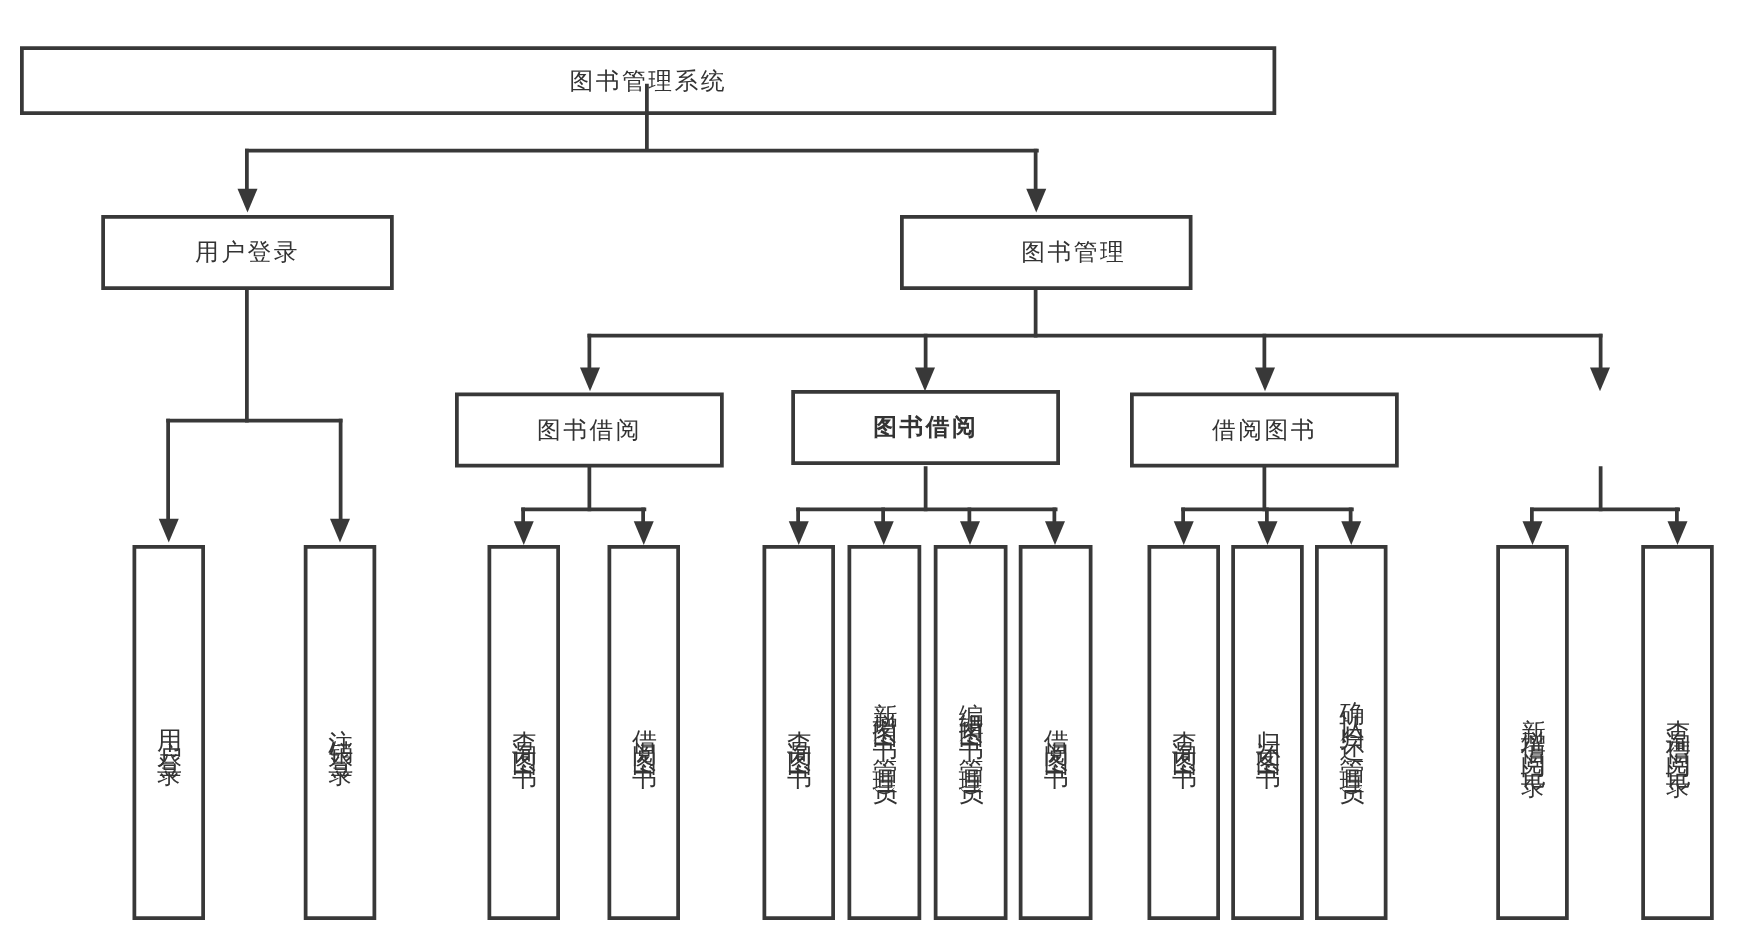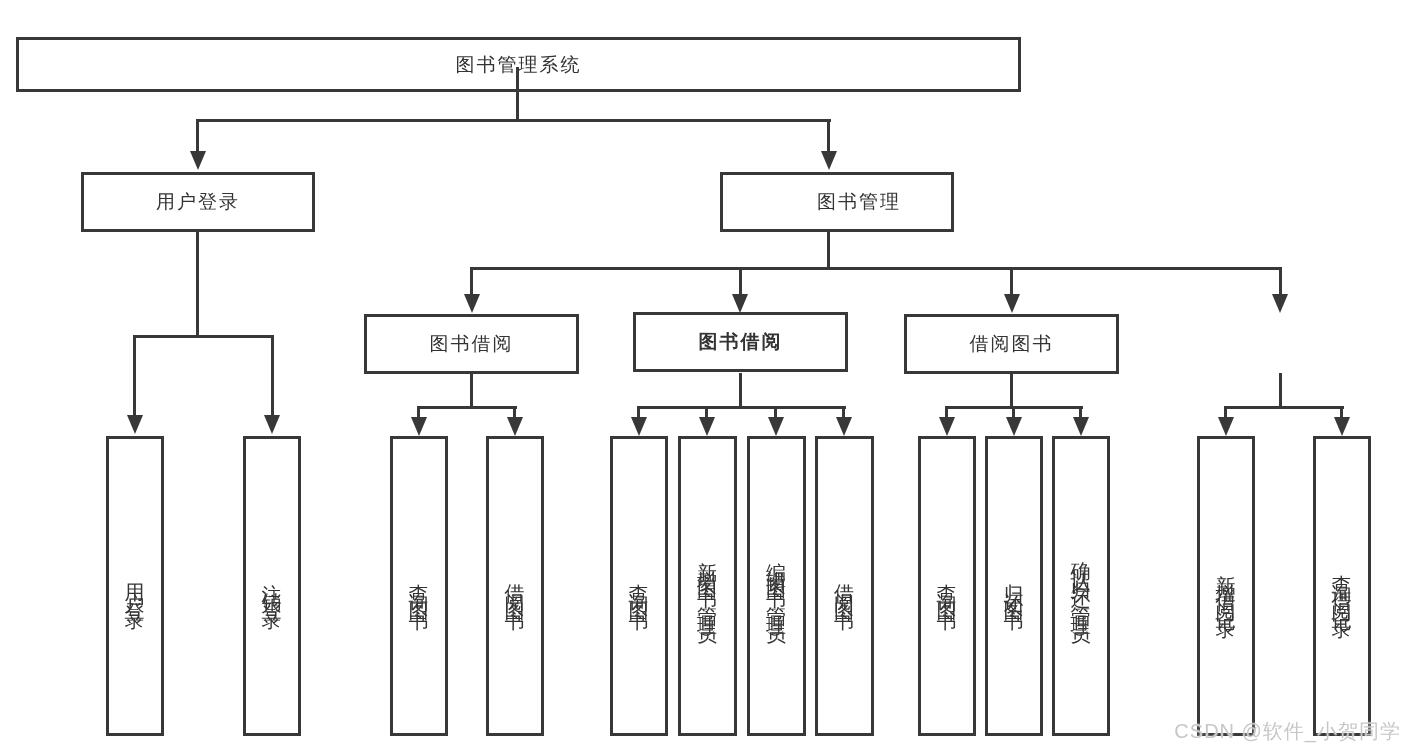--- a/index.html
+++ b/index.html
@@ -184,15 +184,14 @@
     <span class="vlbl">确认归还（管理员）</span>
   </div>
 
   <div class="vnode" style="left:1197px;top:436px;width:58px;height:300px;">
     <span class="vlbl">新增借阅记录</span>
   </div>
   <div class="vnode" style="left:1313px;top:436px;width:58px;height:300px;">
     <span class="vlbl">查询借阅记录</span>
   </div>
 
-  <div id="watermark">CSDN @软件_小贺同学</div>
 
 </div>
 
 </body></html>

